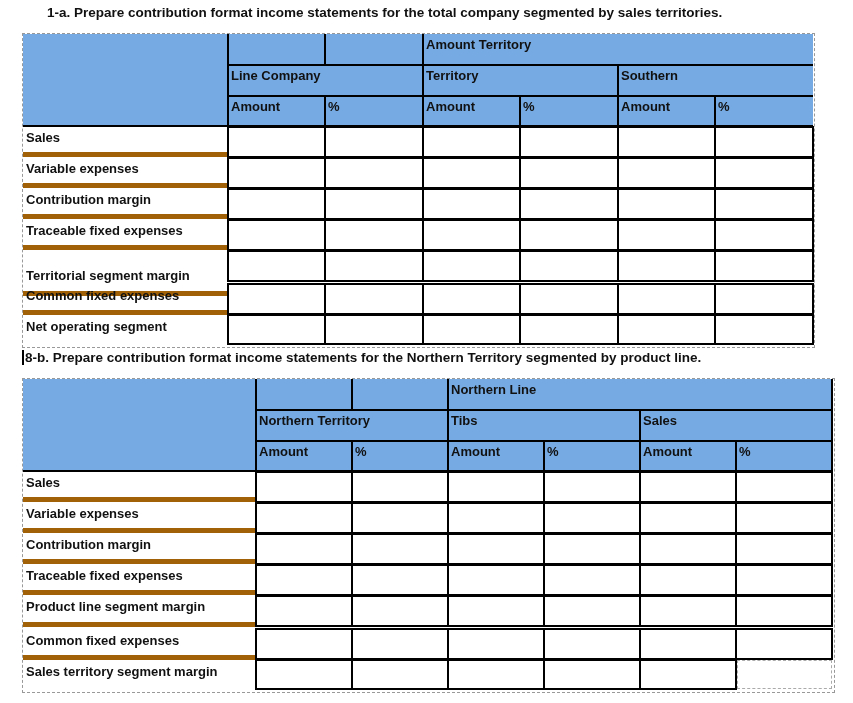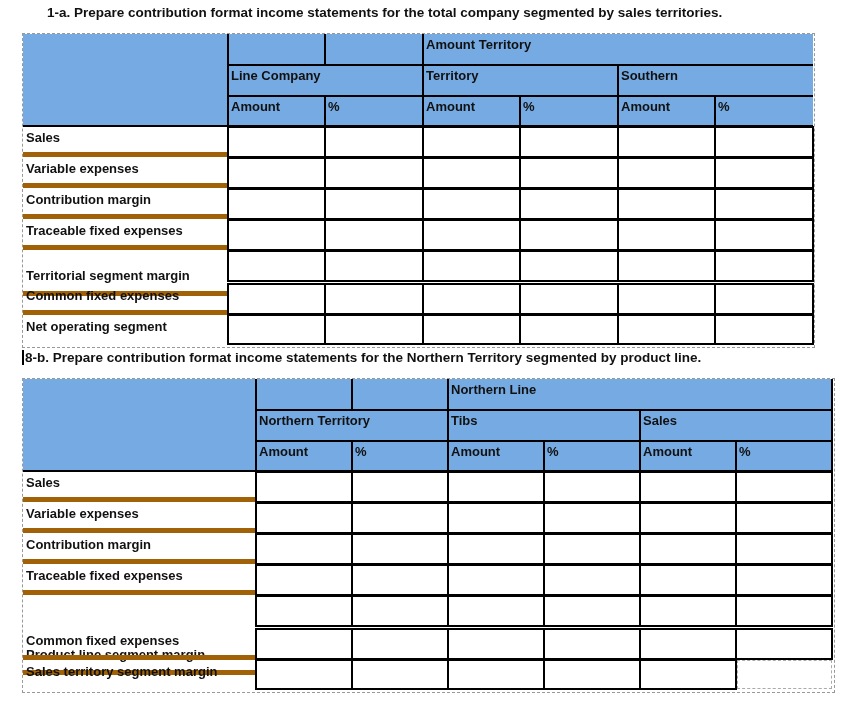--- a/index.html
+++ b/index.html
@@ -131,21 +131,21 @@
 <div class="vline" style="left:735px; top:441px; height:30px;"></div>
 <div class="vline" style="left:831px; top:379px; height:92px;"></div>
 <div class="hline" style="left:256px; top:409px; width:576px;"></div>
 <div class="hline" style="left:256px; top:440px; width:576px;"></div>
 <div class="hline" style="left:23px; top:470px; width:809px;"></div>
 
 <div class="label" style="left:23px; top:471px; width:233px; height:31px;">Sales</div>
 <div class="label" style="left:23px; top:502px; width:233px; height:31px;">Variable expenses</div>
 <div class="label" style="left:23px; top:533px; width:233px; height:31px;">Contribution margin</div>
 <div class="label" style="left:23px; top:564px; width:233px; height:31px;">Traceable fixed expenses</div>
-<div class="label" style="left:23px; top:595px; width:233px; height:32px;margin-top:48px;">Product line segment margin</div>
+<div class="label" style="left:23px; top:595px; width:233px; height:32px;">Product line segment margin</div>
 <div class="label" style="left:23px; top:629px; width:233px; height:31px;">Common fixed expenses</div>
 <div class="label" style="left:23px; top:660px; width:233px; height:30px; border-bottom:none;">Sales territory segment margin</div>
 
 <div>
   <div class="cell inp" style="left:255px;top:471px;width:98px;height:32px;"></div>
   <div class="cell inp" style="left:351px;top:471px;width:98px;height:32px;"></div>
   <div class="cell inp" style="left:447px;top:471px;width:98px;height:32px;"></div>
   <div class="cell inp" style="left:543px;top:471px;width:98px;height:32px;"></div>
   <div class="cell inp" style="left:639px;top:471px;width:98px;height:32px;"></div>
   <div class="cell inp" style="left:735px;top:471px;width:98px;height:32px;"></div>

